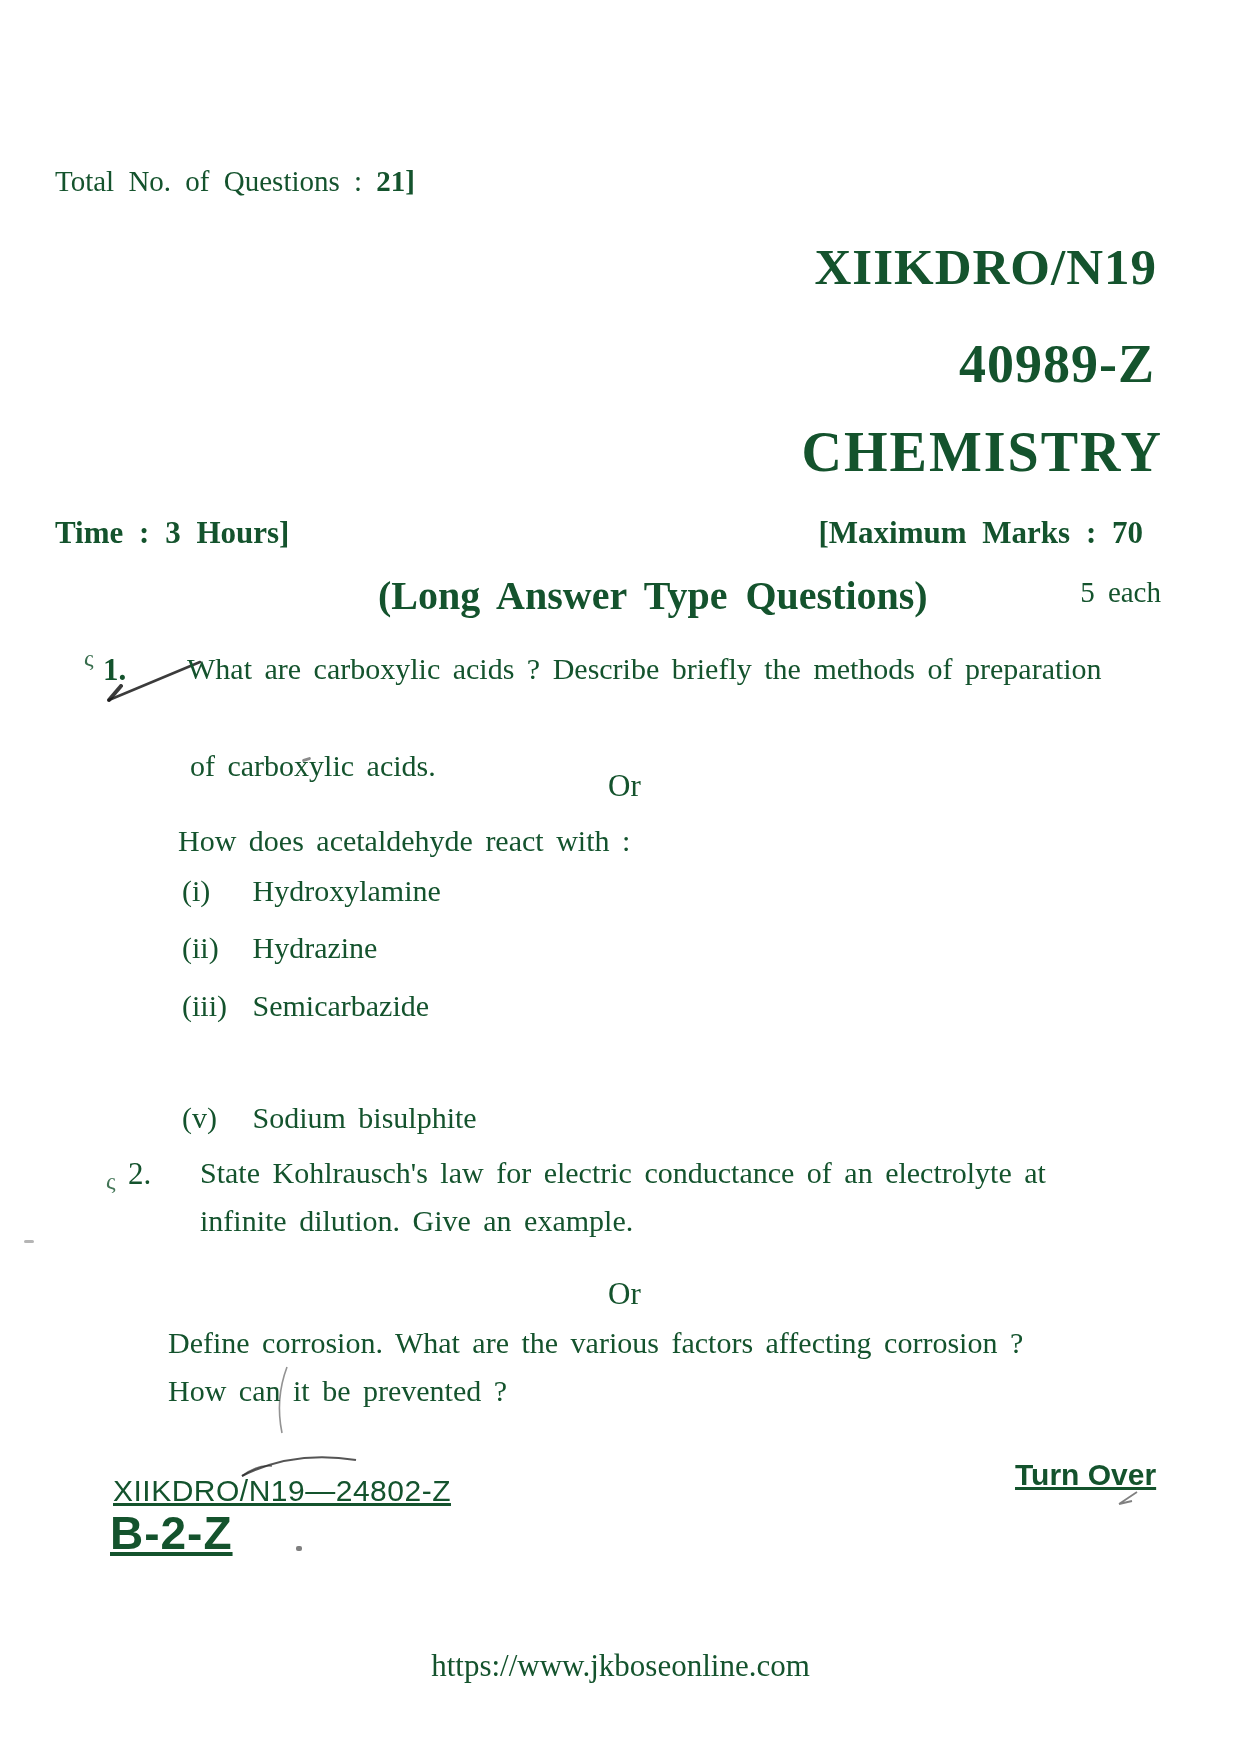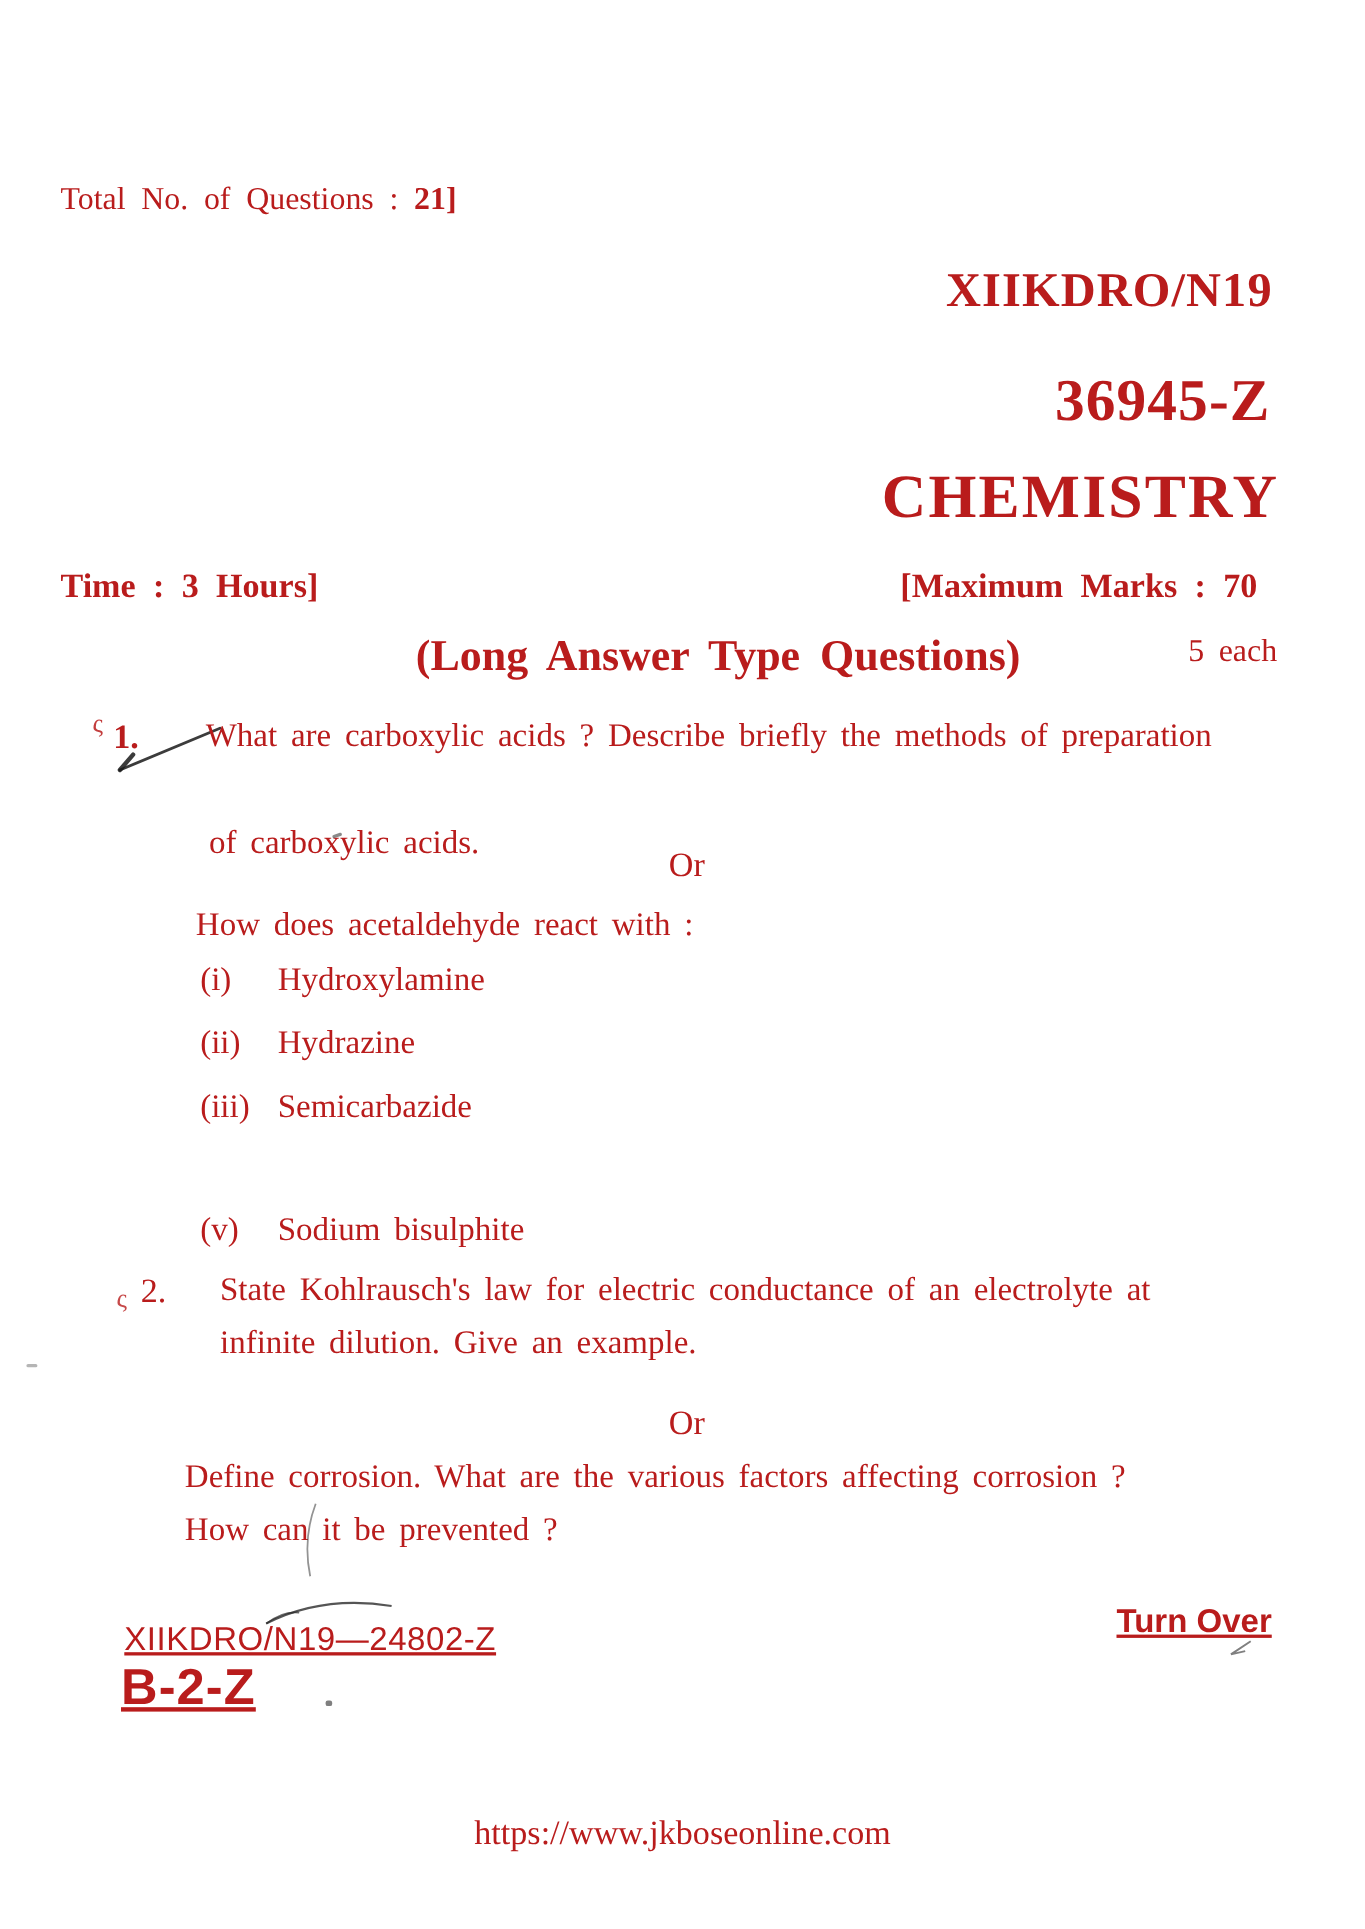--- a/index.html
+++ b/index.html
@@ -3,35 +3,35 @@
 <meta charset="utf-8">
 <style>
   html,body{margin:0;padding:0;background:#e8e8e8;}
   .page{
     position:relative;
     width:1241px;
     height:1754px;
     margin:0 auto;
     background:#ffffff;
     overflow:hidden;
-    color:#b91c1c;
+    color:#14532d;
     font-family:"Liberation Serif", serif;
   }
   .abs{position:absolute; white-space:nowrap;}
   .sans{font-family:"Liberation Sans", sans-serif;text-decoration:underline;}
   .b{font-weight:700;}
   .i{}
 
   
   .hdr{font-size:29px; word-spacing:7px;}
   .hdr-left{left:55px; top:165px;}
   .hdr-right{right:94px; top:178px;}
 
   
-  .paper-code {right:84px; top:238px; font-size:44px; letter-spacing:1px;}
+  .paper-code {right:84px; top:238px; font-size:51px; letter-spacing:1px;}
   .paper-num  {right:86px; top:333px; font-size:54px; letter-spacing:1px;}
   .subject    {right:78px; top:420px; font-size:56px; letter-spacing:2px;}
 
   
   .time {left:55px;  top:515px; font-size:31px; word-spacing:8px;}
   .marks{right:98px; top:515px; font-size:31px; word-spacing:8px;}
 
   .section-head{left:378px; top:572px; font-size:40px; word-spacing:8px;}
   .marks-each{right:80px; top:576px; font-size:29px; word-spacing:6px;text-align:center;}
 
@@ -72,21 +72,21 @@
 <body>
 
 <div class="page">
 
   <div class="abs hdr hdr-left">
     <span>Total No. of Questions :</span>
     <span class="b">21]</span>
   </div>
 
   <div class="abs b paper-code">XIIKDRO/N19</div>
-  <div class="abs b paper-num">36945-Z</div>
+  <div class="abs b paper-num">40989-Z</div>
   <div class="abs b subject">CHEMISTRY</div>
 
   <div class="abs b time">Time : 3 Hours]</div>
   <div class="abs b marks">[Maximum Marks : 70</div>
 
   <div class="abs b section-head">(Long Answer Type Questions)</div>
   <div class="abs marks-each">5 each</div>
 
   <div class="abs q1-prefix">ς</div>
   <div class="abs b q1-num">1.</div>

